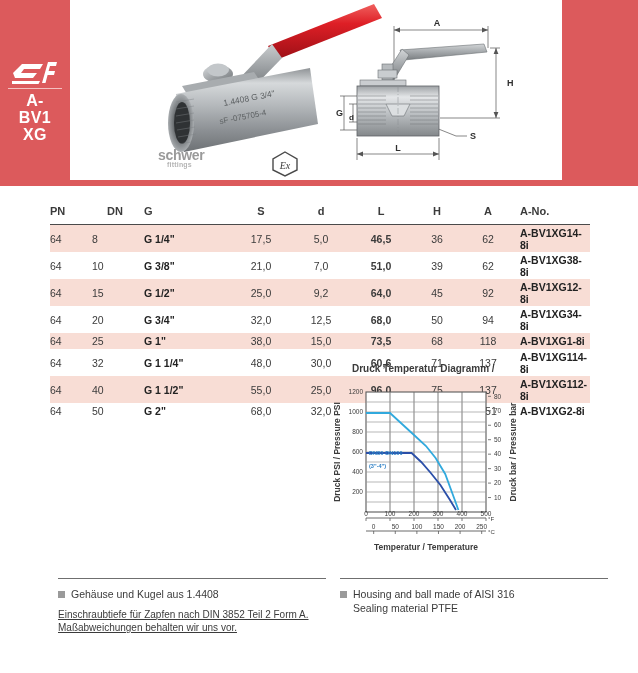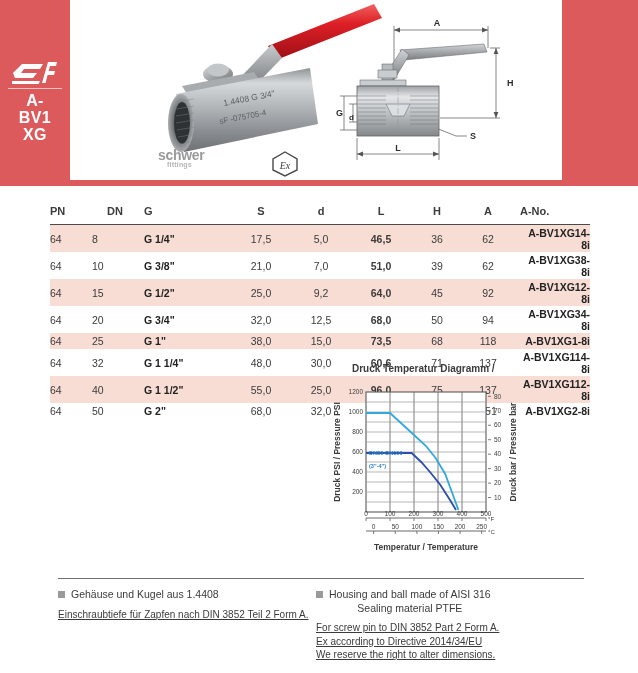--- a/index.html
+++ b/index.html
@@ -49,36 +49,36 @@
   #dim-table tbody tr.odd{background:#f8ddd5;}
   #dim-table tbody tr.even{background:#ffffff;}
   .c-pn{width:42px;text-align:left;}
   .c-dn{width:46px;}
   .c-g{width:86px;text-align:left;padding-left:6px !important;font-weight:bold;color:#222;}
   .c-s{width:62px;text-align:center;}
   .c-d{width:58px;text-align:center;}
   .c-l{width:62px;text-align:center;font-weight:bold;}
   .c-h{width:50px;text-align:center;}
   .c-a{width:52px;text-align:center;}
-  .c-ano{text-align:right;padding-left:6px !important;font-weight:bold;color:#222;}
+  .c-ano{text-align:left;padding-left:6px !important;font-weight:bold;color:#222;}
   th.c-g,th.c-ano{text-align:left;padding-left:6px;}
 
   
   #chart{position:absolute;left:326px;top:364px;width:200px;height:190px;}
   #chart-title{position:absolute;left:26px;top:0;width:174px;
                font-size:10px;font-weight:bold;color:#3b3b3b;line-height:10.5px;}
   #chart-svg{position:absolute;left:0;top:22px;}
 
   
   #footer{position:absolute;left:0;top:578px;width:638px;height:95px;}
   .foot-col{position:absolute;top:0;width:268px;}
   #foot-left{left:58px;}
-  #foot-right{left:316px;}
+  #foot-right{left:340px;}
   .foot-rule{width:100%;height:1.4px;background:#6f6f6f;}
-  .bullet-line{display:flex;margin-top:9px;text-align:center;}
+  .bullet-line{display:flex;margin-top:9px;}
   .bullet-sq{width:7px;height:7px;background:#9a9a9a;margin-top:3px;margin-right:6px;flex:none;}
   .bullet-body{font-size:10.5px;line-height:13.5px;color:#3b3b3b;}
   .foot-para{margin-top:6px;font-size:10px;line-height:13.5px;color:#3b3b3b;text-decoration:underline;}
 </style>
 </head>
 <body>
 
 <div id="header">
   <div id="header-red-bg"></div>
 
@@ -474,31 +474,27 @@
   <div class="foot-col" id="foot-left">
     <div class="foot-rule"></div>
     <div class="bullet-line">
       <div class="bullet-sq"></div>
       <div class="bullet-body">
         <div>Gehäuse und Kugel aus 1.4408</div>
       </div>
     </div>
     <div class="foot-para">
       <div>Einschraubtiefe für Zapfen nach DIN 3852 Teil 2 Form A.</div>
+      <div>Maßabweichungen behalten wir uns vor.</div>
     </div>
   </div>
 
   <div class="foot-col" id="foot-right">
     <div class="foot-rule"></div>
     <div class="bullet-line">
       <div class="bullet-sq"></div>
       <div class="bullet-body">
         <div>Housing and ball made of AISI 316</div>
         <div>Sealing material PTFE</div>
       </div>
     </div>
-    <div class="foot-para">
-      <div>For screw pin to DIN 3852 Part 2 Form A.</div>
-      <div>Ex according to Directive 2014/34/EU</div>
-      <div>We reserve the right to alter dimensions.</div>
-    </div>
   </div>
 </div>
 
 </body></html>

